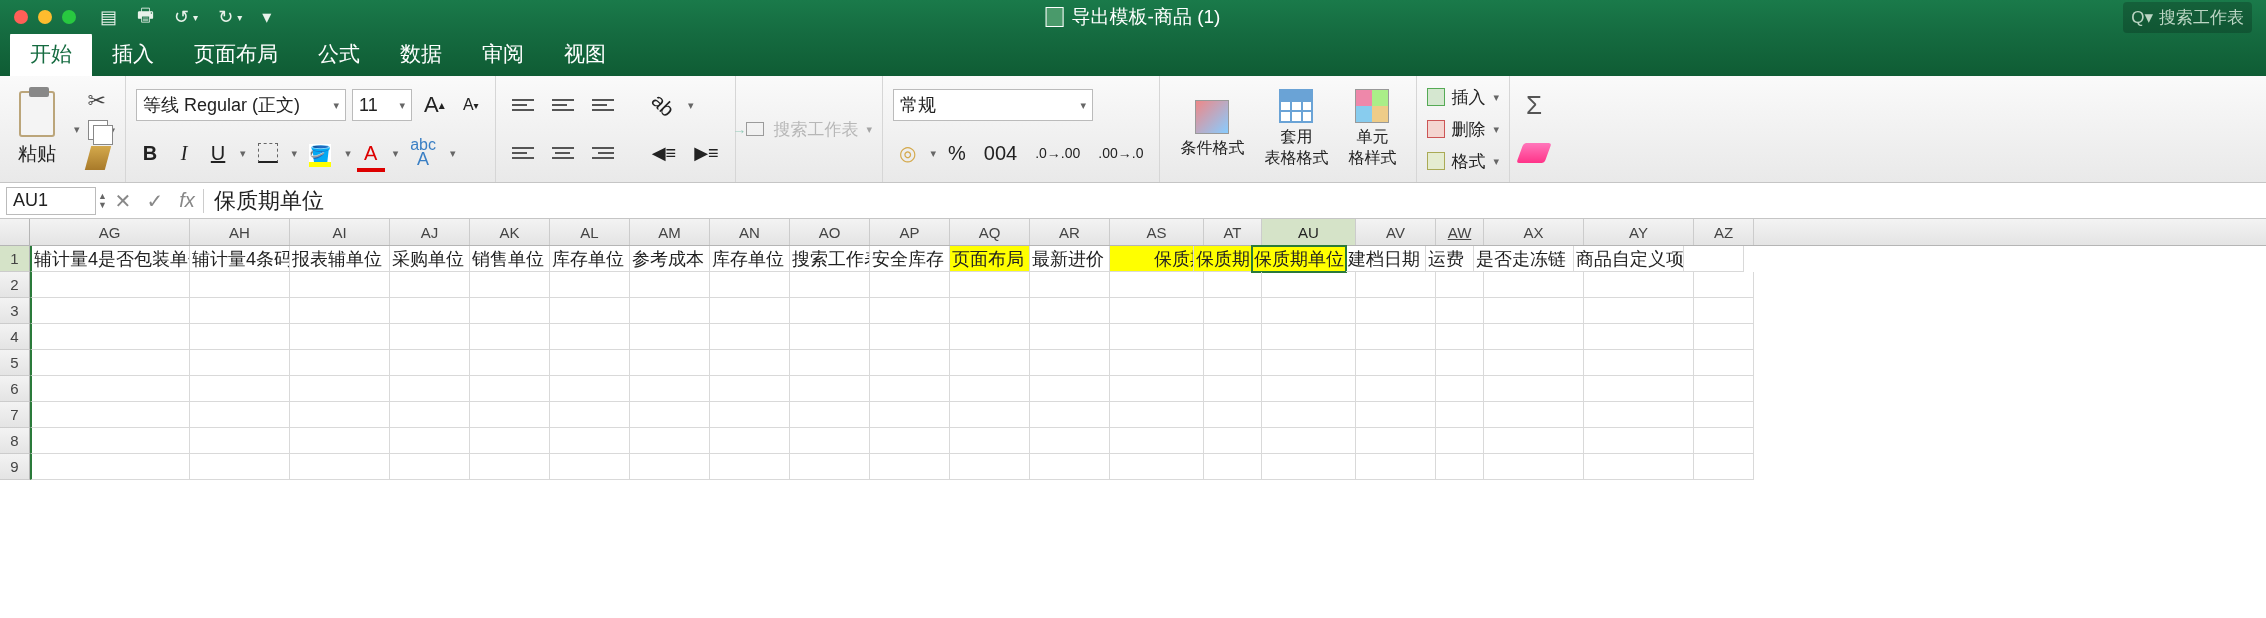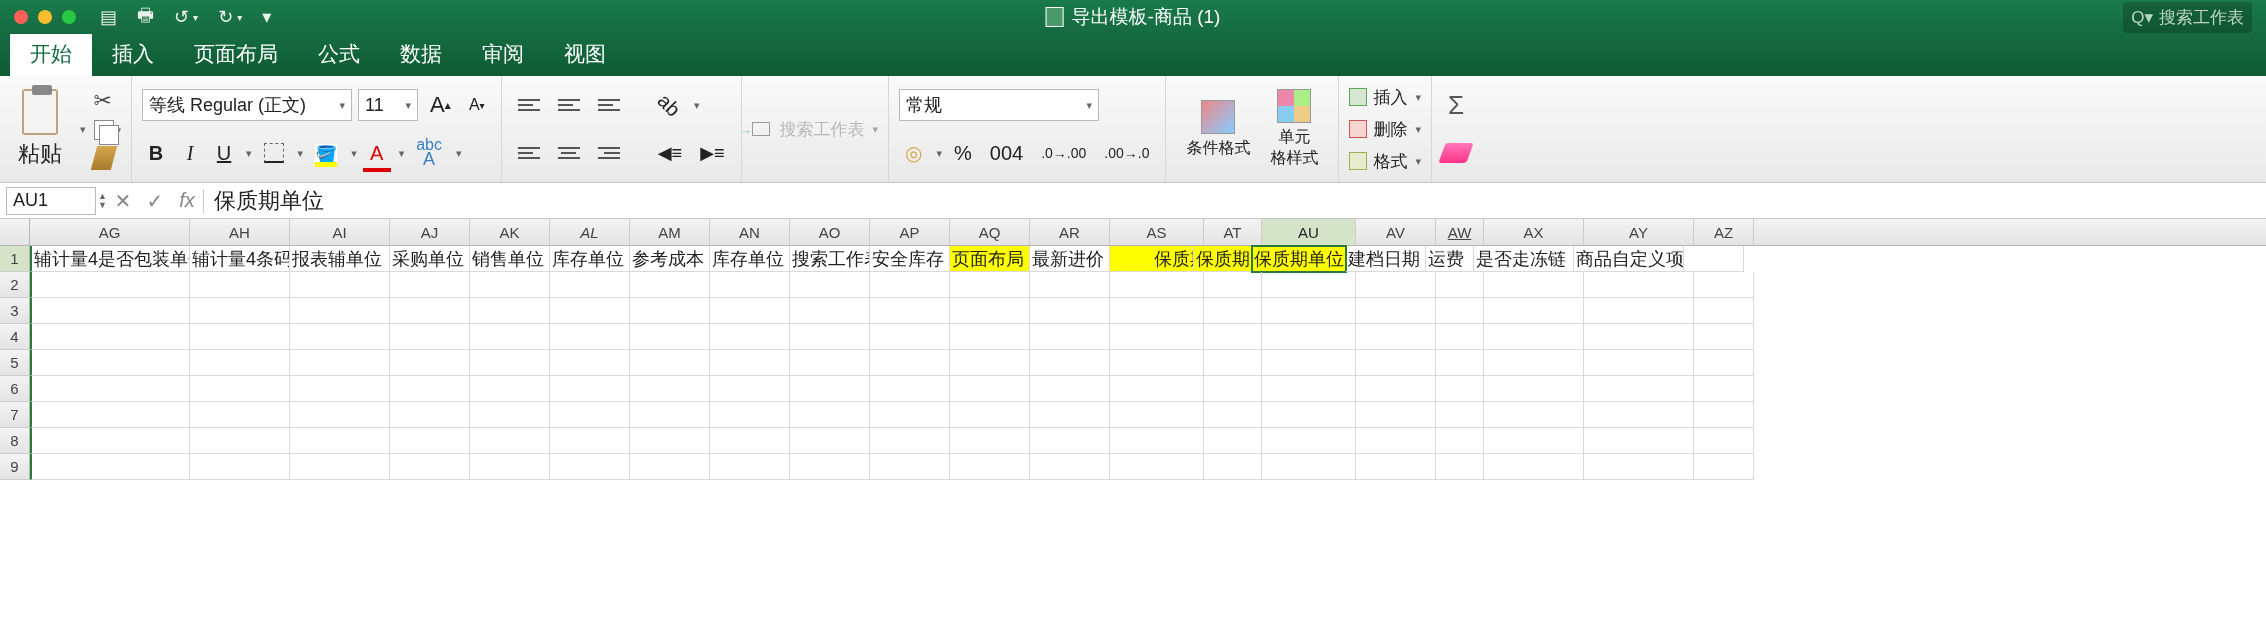--- a/index.html
+++ b/index.html
@@ -16,21 +16,21 @@
 .title-center{position:absolute;left:50%;transform:translateX(-50%);display:flex;align-items:center;gap:8px;font-size:19px;}
 .doc-icon{width:18px;height:20px;background:#4a9a6b;border:1px solid #fff;display:inline-block;}
 .search-area{margin-left:auto;margin-right:14px;display:flex;align-items:center;gap:6px;background:rgba(0,0,0,0.2);padding:4px 8px;border-radius:4px;color:#bcd6c4;font-size:17px;}
 .tabs{height:42px;background:linear-gradient(#156b40,#0f5c34);display:flex;align-items:flex-end;padding-left:10px;}
 .tab{padding:8px 20px;color:#fff;font-size:21px;}
 .tab.active{background:#fff;color:#156b40;border-radius:4px 4px 0 0;}
 .ribbon{height:107px;background:linear-gradient(#fafafa,#e9e9e9);border-bottom:1px solid #c5c5c5;display:flex;align-items:stretch;}
 .rgroup{display:flex;flex-direction:column;justify-content:center;padding:4px 10px;border-right:1px solid #d6d6d6;}
 .rgroup-row{display:flex;align-items:center;gap:6px;height:48px;}
 .big-btn{display:flex;flex-direction:column;align-items:center;justify-content:center;gap:4px;padding:0 8px;}
-.big-btn-label{font-size:22px;}
+.big-btn-label{font-size:19px;}
 .clipboard-icon{width:36px;height:46px;background:#f4f4f4;border:2px solid #bba57a;border-radius:3px;position:relative;}
 .clipboard-icon:before{content:"";position:absolute;top:-6px;left:8px;width:20px;height:10px;background:#888;border-radius:2px;}
 .small-stack{display:flex;flex-direction:column;gap:6px;}
 .scissors{color:#444;font-size:22px;}
 .copy-icon{width:20px;height:20px;border:1px solid #888;background:#fff;position:relative;}
 .copy-icon:after{content:"";position:absolute;left:4px;top:4px;width:18px;height:18px;border:1px solid #888;background:#fff;}
 .brush-icon{width:20px;height:24px;transform:skewX(-15deg);background:linear-gradient(#d4a94c,#a87a2a);}
 .caret-d{font-size:11px;color:#666;margin-left:2px;}
 .font-select{width:210px;height:32px;border:1px solid #bbb;background:#fff;display:flex;align-items:center;padding:0 6px;font-size:18px;justify-content:space-between;}
 .size-select{width:60px;height:32px;border:1px solid #bbb;background:#fff;display:flex;align-items:center;padding:0 6px;font-size:18px;justify-content:space-between;}
@@ -275,20 +275,35 @@
       <span class="btn decimal-icon">.00→.0</span>
     </div>
   </div>
 
   <div class="rgroup" style="flex-direction:row;align-items:center;">
     <div class="labeled-btn">
       <div class="cf-icon"></div>
       <span class="labeled-btn-label">条件格式</span>
     </div>
     <div class="labeled-btn">
+      <div class="table-fmt-icon">
+          <span></span>
+          <span></span>
+          <span></span>
+          <span></span>
+          <span></span>
+          <span></span>
+          <span></span>
+          <span></span>
+          <span></span>
+        </div>
+      <span class="labeled-btn-label" style="white-space:pre-line;text-align:center;">套用
+表格格式</span>
+    </div>
+    <div class="labeled-btn">
       <div class="cell-style-icon">
           <span></span>
           <span></span>
           <span></span>
           <span></span>
         </div>
       <span class="labeled-btn-label" style="white-space:pre-line;text-align:center;">单元
 格样式</span>
     </div>
   </div>
@@ -338,21 +353,21 @@
 
 <div class="grid-wrap">
   <div class="col-headers">
     <div class="corner"></div>
     <div id="col-header-container" style="display:flex;">
         <div class="col-h" style="width: 160px;">AG</div>
         <div class="col-h" style="width: 100px;">AH</div>
         <div class="col-h" style="width: 100px;">AI</div>
         <div class="col-h" style="width: 80px;">AJ</div>
         <div class="col-h" style="width: 80px;">AK</div>
-        <div class="col-h" style="width: 80px; font-style: italic;">AL</div>
+        <div class="col-h" style="width: 80px;">AL</div>
         <div class="col-h" style="width: 80px;">AM</div>
         <div class="col-h" style="width: 80px;">AN</div>
         <div class="col-h" style="width: 80px;">AO</div>
         <div class="col-h" style="width: 80px;">AP</div>
         <div class="col-h" style="width: 80px;">AQ</div>
         <div class="col-h" style="width: 80px;">AR</div>
         <div class="col-h" style="width: 94px;">AS</div>
         <div class="col-h" style="width: 58px;">AT</div>
         <div class="col-h sel" style="width: 94px;">AU</div>
         <div class="col-h" style="width: 80px;">AV</div>

